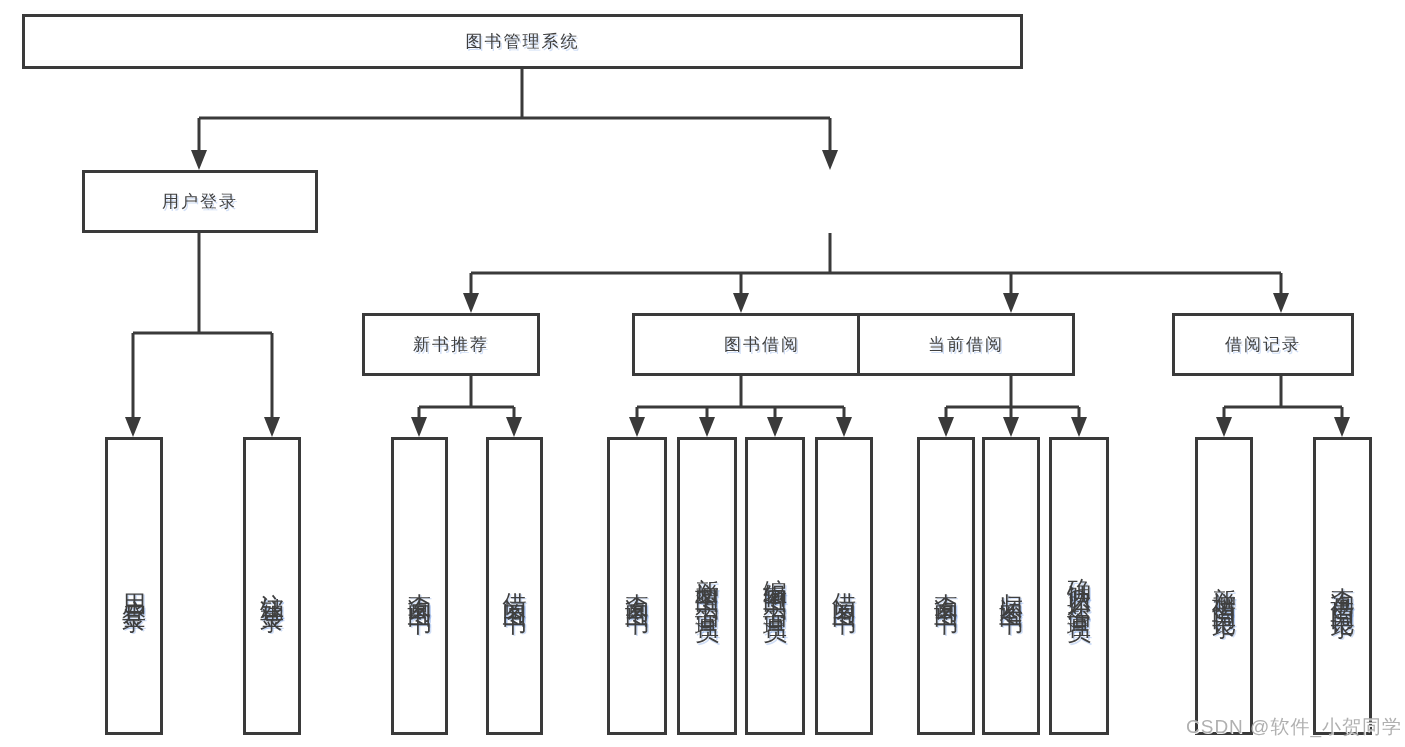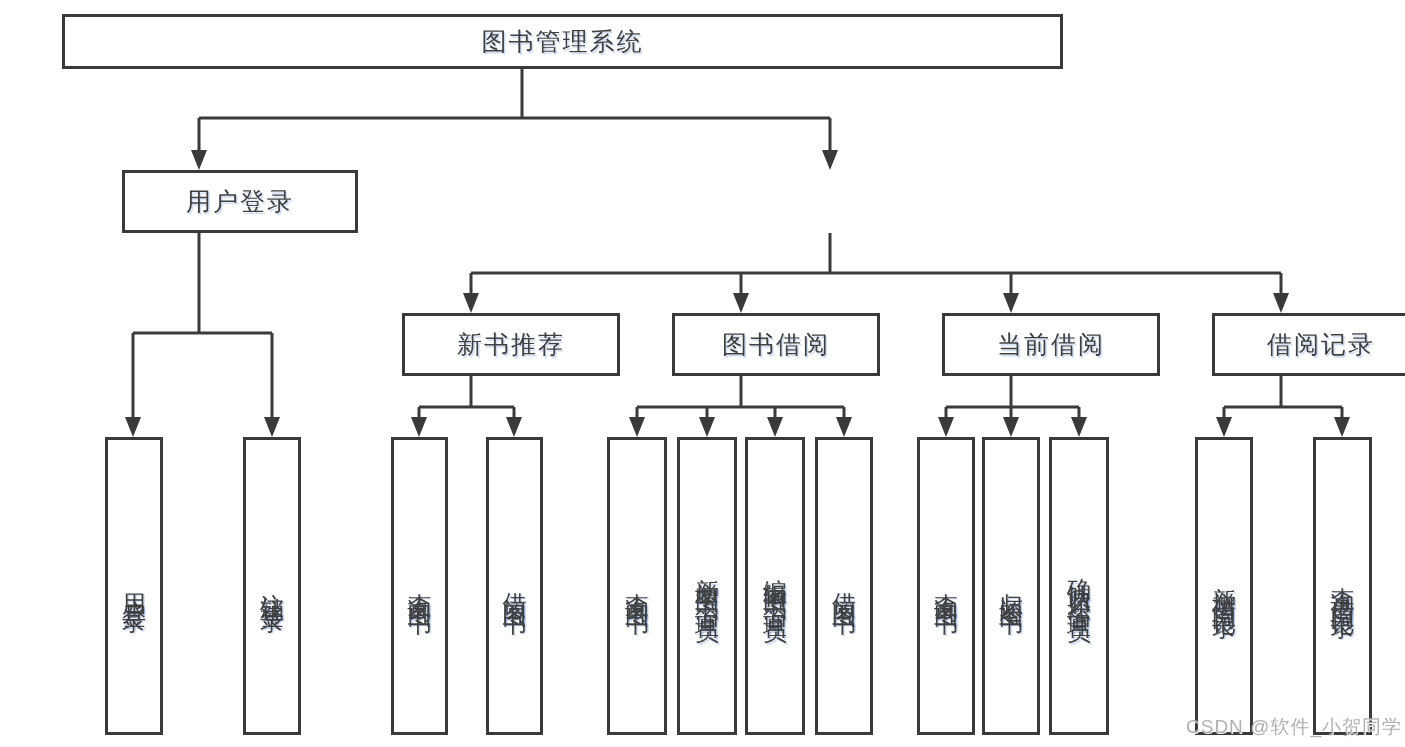--- a/index.html
+++ b/index.html
@@ -15,21 +15,21 @@
   .wires .arrow{fill:currentColor;stroke:none;}
   .node{
     position:absolute;
     box-sizing:border-box;
     border:3px solid var(--line,#3a3a3a);
     background:#fff;
     display:flex;align-items:center;justify-content:center;
     color:var(--text,#3f3f3f);
     z-index:1;
   }
-  .hnode{font-size:25px;letter-spacing:2px;margin-left:40px;}
+  .hnode{font-size:17px;letter-spacing:2px;}
   .hnode .lbl{text-shadow:1.5px 1.5px 0 rgba(100,145,225,.30);}
   .vnode{font-size:24px;}
   .vnode .lbl{
     writing-mode:vertical-rl;
     text-orientation:mixed;
     letter-spacing:6px;
     line-height:1;
     text-shadow:1.5px 1.5px 0 rgba(100,145,225,.30);
     white-space:nowrap;
   }
@@ -68,30 +68,30 @@
   </svg>
 
   <div class="node hnode" style="left:22px;top:14px;width:1001px;height:55px">
     <span class="lbl">图书管理系统</span>
   </div>
 
   <div class="node hnode" style="left:82px;top:170px;width:236px;height:63px">
     <span class="lbl">用户登录</span>
   </div>
 
-  <div class="node hnode" style="left:362px;top:313px;width:218px;height:63px">
+  <div class="node hnode" style="left:362px;top:313px;width:178px;height:63px">
     <span class="lbl">新书推荐</span>
   </div>
-  <div class="node hnode" style="left:632px;top:313px;width:208px;height:63px">
+  <div class="node hnode" style="left:632px;top:313px;width:260px;height:63px">
     <span class="lbl">图书借阅</span>
   </div>
-  <div class="node hnode" style="left:902px;top:313px;width:218px;height:63px">
+  <div class="node hnode" style="left:857px;top:313px;width:218px;height:63px">
     <span class="lbl">当前借阅</span>
   </div>
-  <div class="node hnode" style="left:1172px;top:313px;width:218px;height:63px">
+  <div class="node hnode" style="left:1172px;top:313px;width:182px;height:63px">
     <span class="lbl">借阅记录</span>
   </div>
 
   <div class="node vnode" style="left:105px;top:437px;width:58px;height:298px">
     <span class="lbl">用户登录</span>
   </div>
   <div class="node vnode" style="left:243px;top:437px;width:58px;height:298px">
     <span class="lbl">注销登录</span>
   </div>
 

